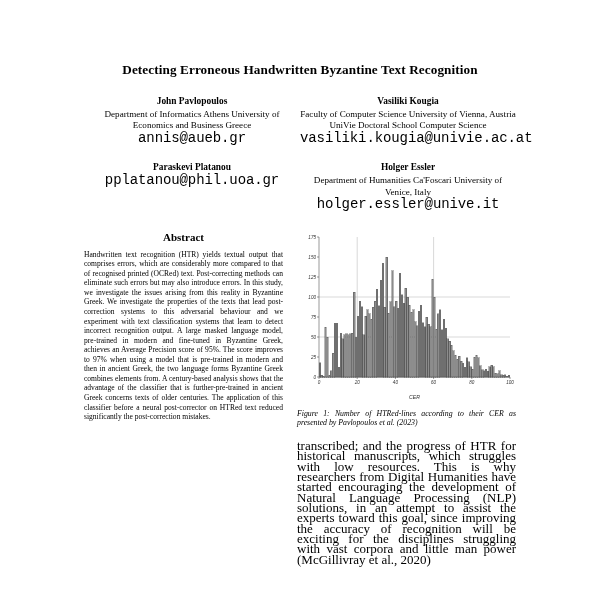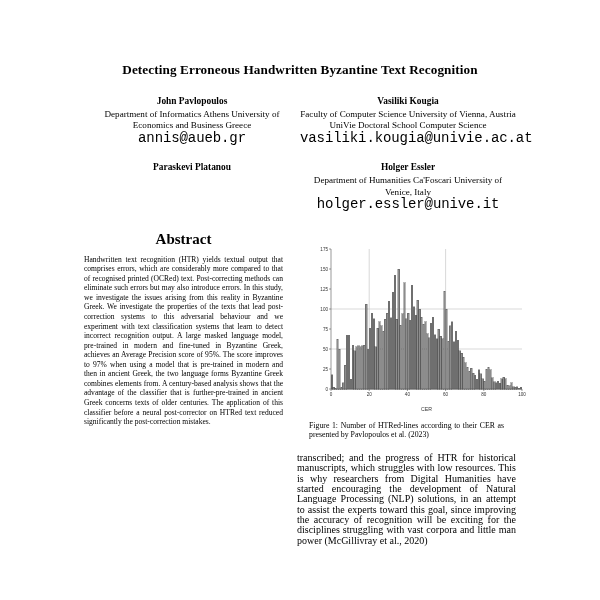--- a/index.html
+++ b/index.html
@@ -69,48 +69,48 @@
     display: flex;
     justify-content: space-between;
     margin-top: 20px;
   }
   .col-left  { width: 199px; }
   .col-right { width: 219px; }
 
   .abstract-head {
     text-align: center;
     font-weight: bold;
-    font-size: 15px;
+    font-size: 11px;
     margin: 0 0 7px 0;
   }
   .abstract-body {
     font-size: 7.55px;
     line-height: 9.55px;
     text-align: justify;
     text-justify: inter-word;
     hyphens: manual;
     margin: 0;
   }
 
   
-  .figure { margin: 12px; }
+  .figure { margin: 0; font-style: italic; }
   .figure-canvas {
     width: 219px;
     height: 172px;
     display: block;
   }
   .figure-caption {
     font-size: 7.8px;
     line-height: 9.6px;
     text-align: justify;
     margin-top: 6px;
   }
 
   .body-text {
-    font-size: 10px;
+    font-size: 13px;
     line-height: 10.35px;
     text-align: justify;
     margin: 13px 0 0 0;
   }
 
   .bar { shape-rendering: crispEdges; }
 </style>
 </head>
 <body>
 
@@ -131,20 +131,21 @@
       <span class="author-aff">Faculty of Computer Science
 University of Vienna, Austria
 UniVie Doctoral School Computer Science</span>
       <span class="author-email">vasiliki.kougia@univie.ac.at</span>
     </div>
   </div>
 
   <div class="author-row second">
     <div class="author-block">
       <span class="author-name">Paraskevi Platanou</span>
+      <span class="author-email">pplatanou@phil.uoa.gr</span>
     </div>
     <div class="author-block">
       <span class="author-name">Holger Essler</span>
       <span class="author-aff">Department of Humanities
 Ca'Foscari University of Venice, Italy</span>
       <span class="author-email">holger.essler@unive.it</span>
     </div>
   </div>
 
   <div class="columns">

